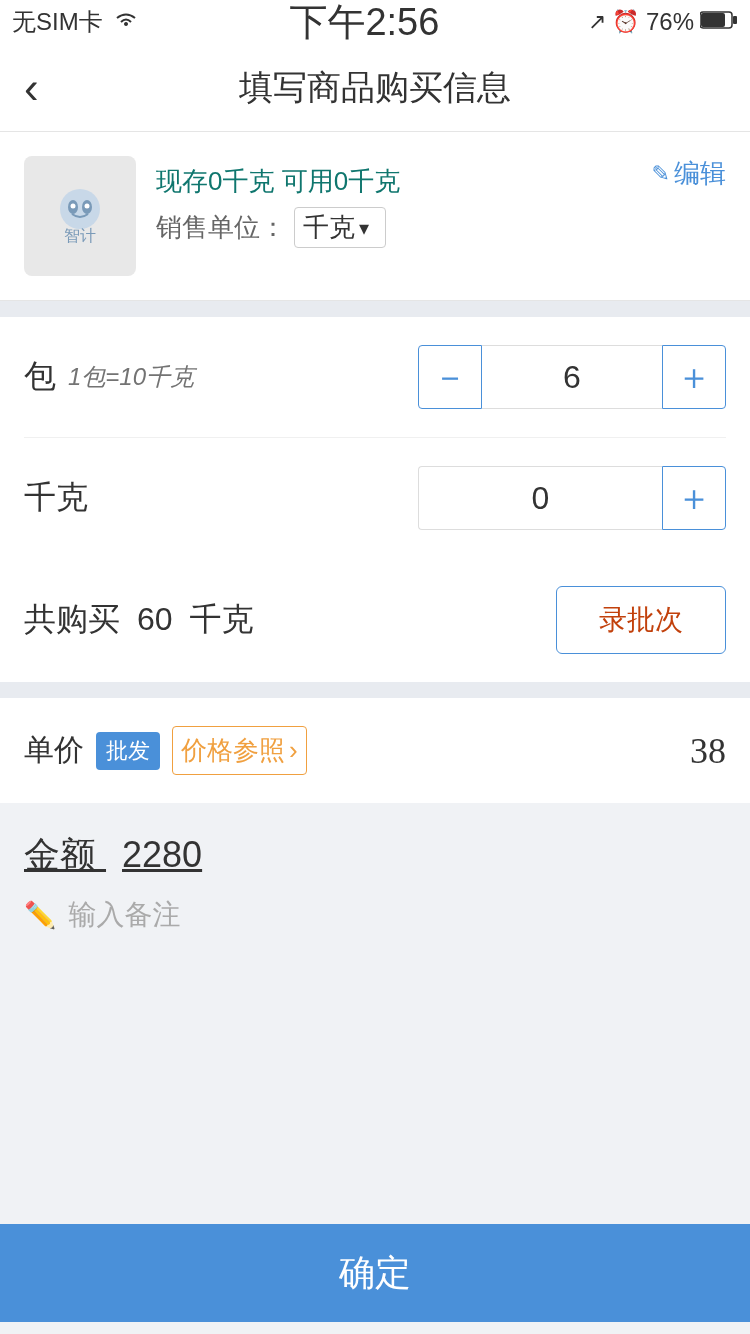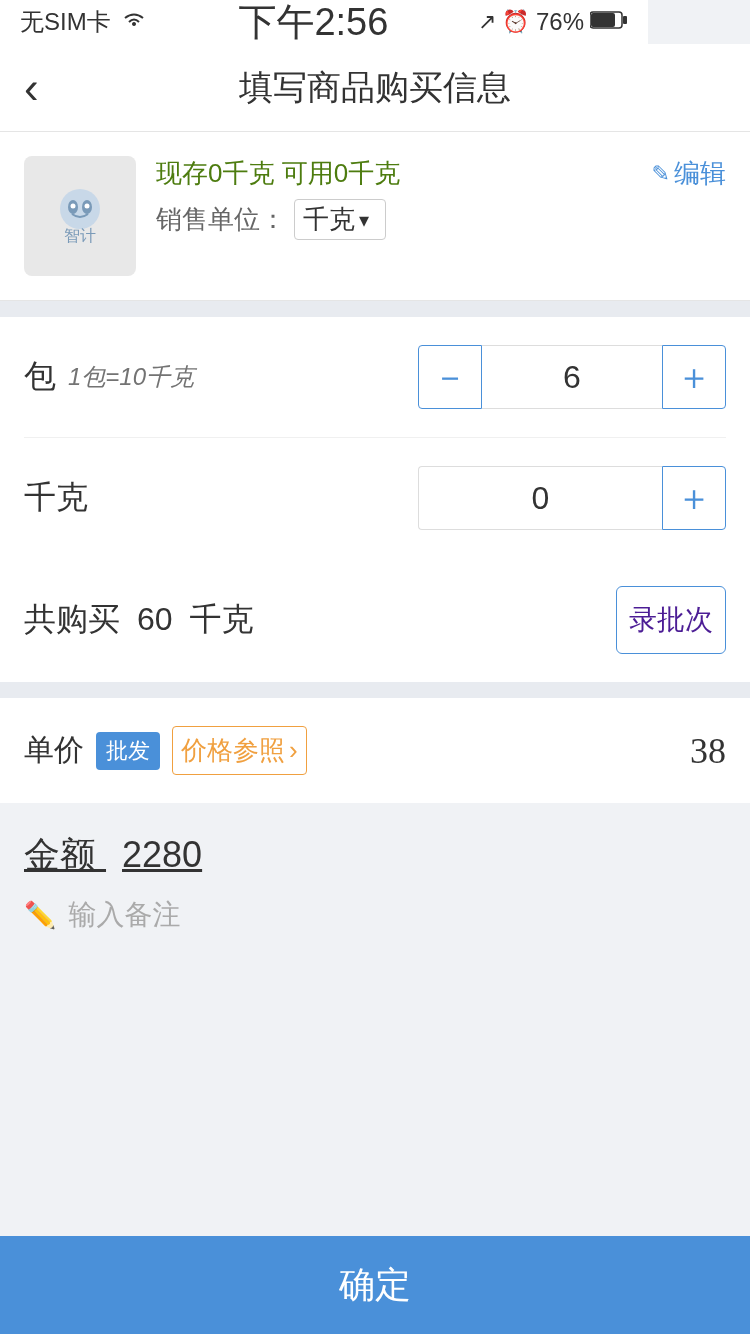--- a/index.html
+++ b/index.html
@@ -8,27 +8,27 @@
       width: 750px;
       min-height: 1334px;
       font-family: -apple-system, "PingFang SC", "Helvetica Neue", sans-serif;
       background: #f0f2f5;
       font-size: 28px;
       color: #333;
     }
 
     
     .status-bar {
-      width: 648px;
+      width: 750px;
       height: 44px;
       background: #fff;
       display: flex;
       align-items: center;
       justify-content: space-between;
-      padding: 0 20px;
+      padding: 0 12px;
       font-size: 24px;
       color: #333;
     }
     .status-left { display: flex; align-items: center; gap: 8px; }
     .status-center { font-size: 38px; font-weight: 400; }
     .status-right { display: flex; align-items: center; gap: 6px; font-size: 24px; }
 
     
     .nav-bar {
       width: 750px;
@@ -67,21 +67,21 @@
       height: 120px;
       background: #e8e8e8;
       border-radius: 8px;
       display: flex;
       align-items: center;
       justify-content: center;
       flex-shrink: 0;
     }
     .product-info { flex: 1; }
     .product-name { font-size: 30px; font-weight: 500; color: #333; line-height: 1.4; }
-    .product-stock { font-size: 26px; color: #4d7c0f; }
+    .product-stock { font-size: 26px; color: #0f766e; margin-top: 8px; }
     .product-unit { font-size: 26px; color: #666; margin-top: 8px; display: flex; align-items: center; gap: 8px; }
     .unit-select {
       border: 1px solid #ccc;
       border-radius: 4px;
       padding: 2px 16px 2px 8px;
       font-size: 26px;
       color: #333;
       background: #fff;
       position: relative;
       display: inline-flex;
@@ -181,23 +181,23 @@
       justify-content: space-between;
       padding: 28px 24px;
     }
     .total-text {
       font-size: 32px;
       color: #333;
     }
     .total-text strong { font-weight: 500; text-align: right; }
     .batch-btn {
       border: 1px solid #4a90d9;
-      color: #4c1d95;
-      background: #fff;
-      padding: 14px 12px;
+      color: #c2410c;
+      background: #fff;
+      padding: 14px 42px;
       font-size: 28px;
       border-radius: 6px;
       cursor: pointer;
     }
 
     
     .price-section {
       background: #fff;
       padding: 28px 24px;
       display: flex;
@@ -258,21 +258,21 @@
       cursor: pointer;
     }
     .pencil-icon {
       font-size: 26px;
       color: #aaa;
     }
 
     
     .confirm-btn {
       position: fixed;
-      bottom: 0;
+      bottom: 12px;
       left: 0;
       width: 750px;
       height: 98px;
       background: #4a90d9;
       color: #fff;
       font-size: 36px;
       display: flex;
       align-items: center;
       justify-content: center;
       cursor: pointer;

